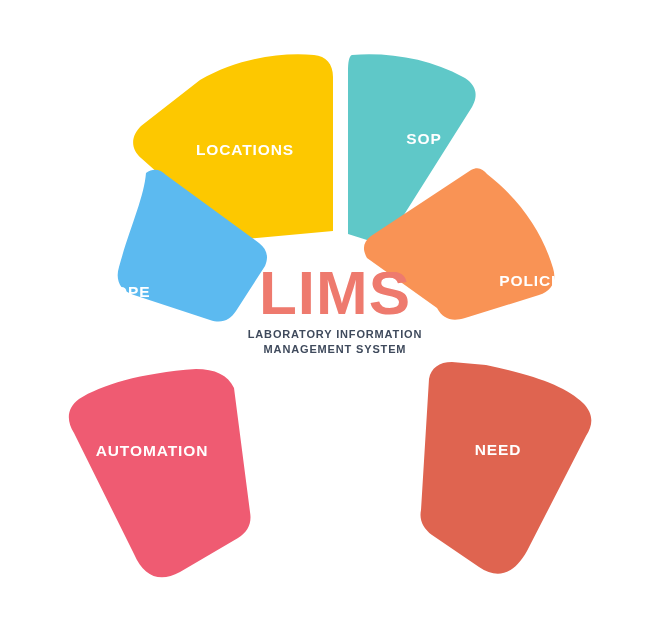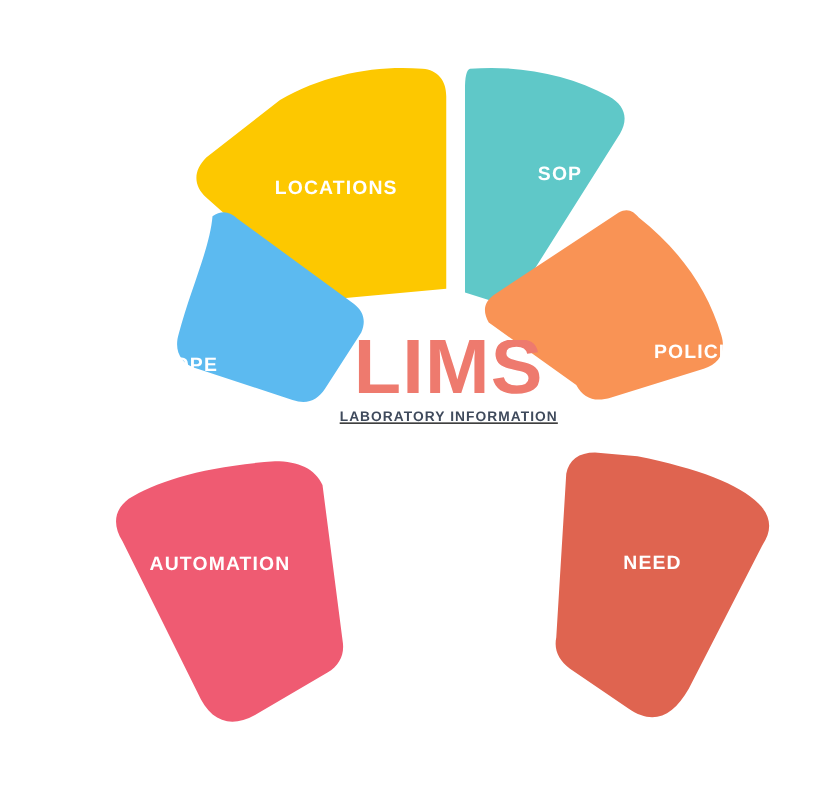--- a/index.html
+++ b/index.html
@@ -38,21 +38,20 @@
     pointer-events: none;
   }
   
   #center-logo {
     position: absolute;
     left: 0;
     top: 272px;
     width: 670px;
     text-align: center;
     pointer-events: none;
-    text-decoration: underline;
   }
   #lims-wordmark {
     display: block;
     margin: 0 auto;
     width: 200px;
     height: 52px;
   }
   #lims-wordmark text {
     font-family: "Liberation Sans", sans-serif;
     font-weight: bold;
@@ -68,21 +67,21 @@
     letter-spacing: 0.85px;
     color: #3f4a5c;
     line-height: 15px;
     white-space: nowrap;
   }
   .logo-sub-1 { margin-top: 3px; }
 </style>
 </head>
 <body>
 
-<div id="stage" style="width: 612px; height: 634px; background: rgb(255, 255, 255); margin-left: 24px;">
+<div id="stage" style="width: 612px; height: 634px; background: rgb(255, 255, 255);">
 
   <svg id="wheel" viewBox="0 0 670 634" xmlns="http://www.w3.org/2000/svg" aria-hidden="true">
 
     <g>
       <path d="M 200 80
                C 236 59 278 52 314 55
                C 326 56 333 64 333 77
                L 333 231
                L 246 239
                C 235 240 227 237 221 229
@@ -160,15 +159,16 @@
                Z" fill="#5cbaf0"></path>
       <text class="petal-label" x="121" y="293" fill="#ffffff">SCOPE</text>
     </g>
   </svg>
 
   <div id="center-logo">
     <svg id="lims-wordmark" viewBox="0 0 200 52" xmlns="http://www.w3.org/2000/svg">
       <text x="100" y="42" fill="#ee7a6e">LIMS</text>
     </svg>
     <span class="logo-sub logo-sub-1" style="color: rgb(63, 74, 92);">LABORATORY INFORMATION</span>
+    <span class="logo-sub logo-sub-2" style="color: rgb(63, 74, 92);">MANAGEMENT SYSTEM</span>
   </div>
 
 </div>
 
 </body></html>

